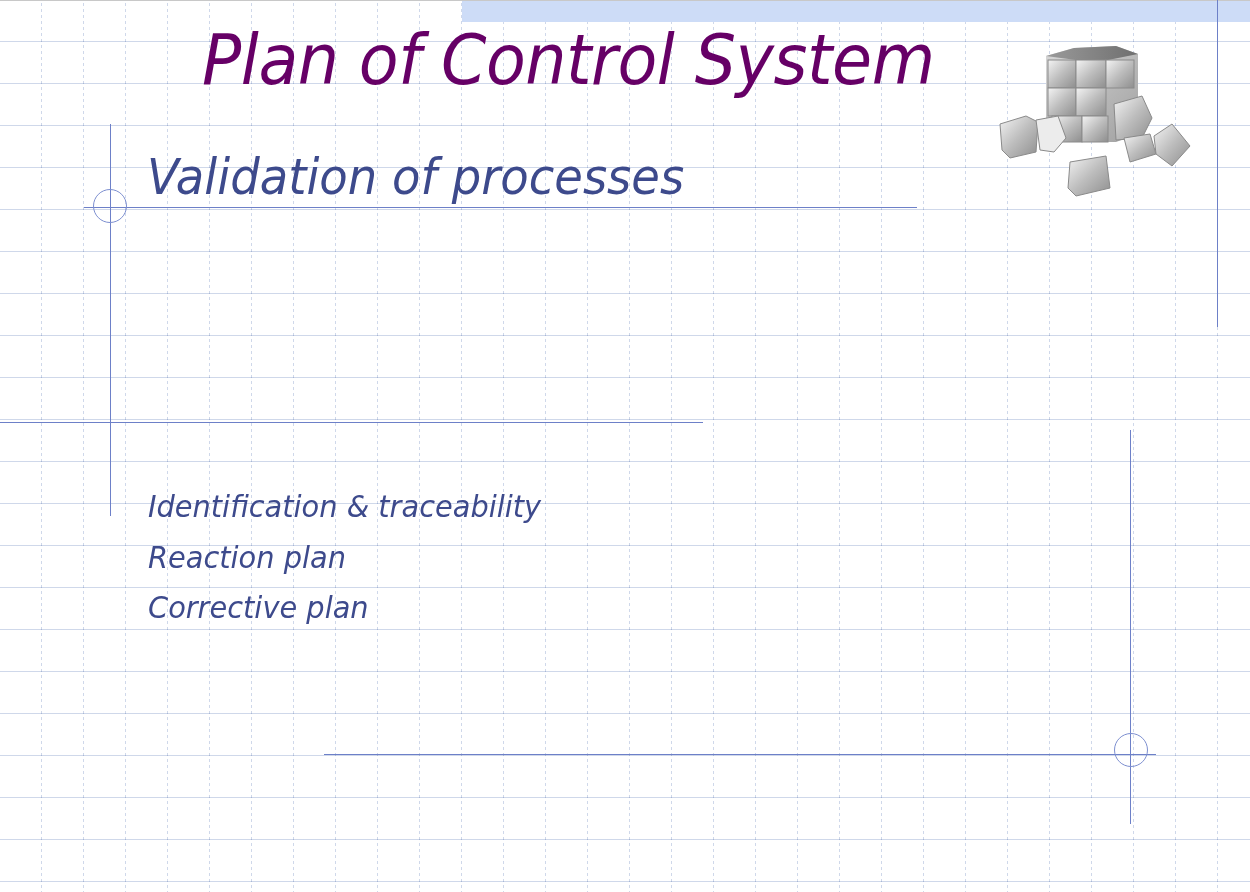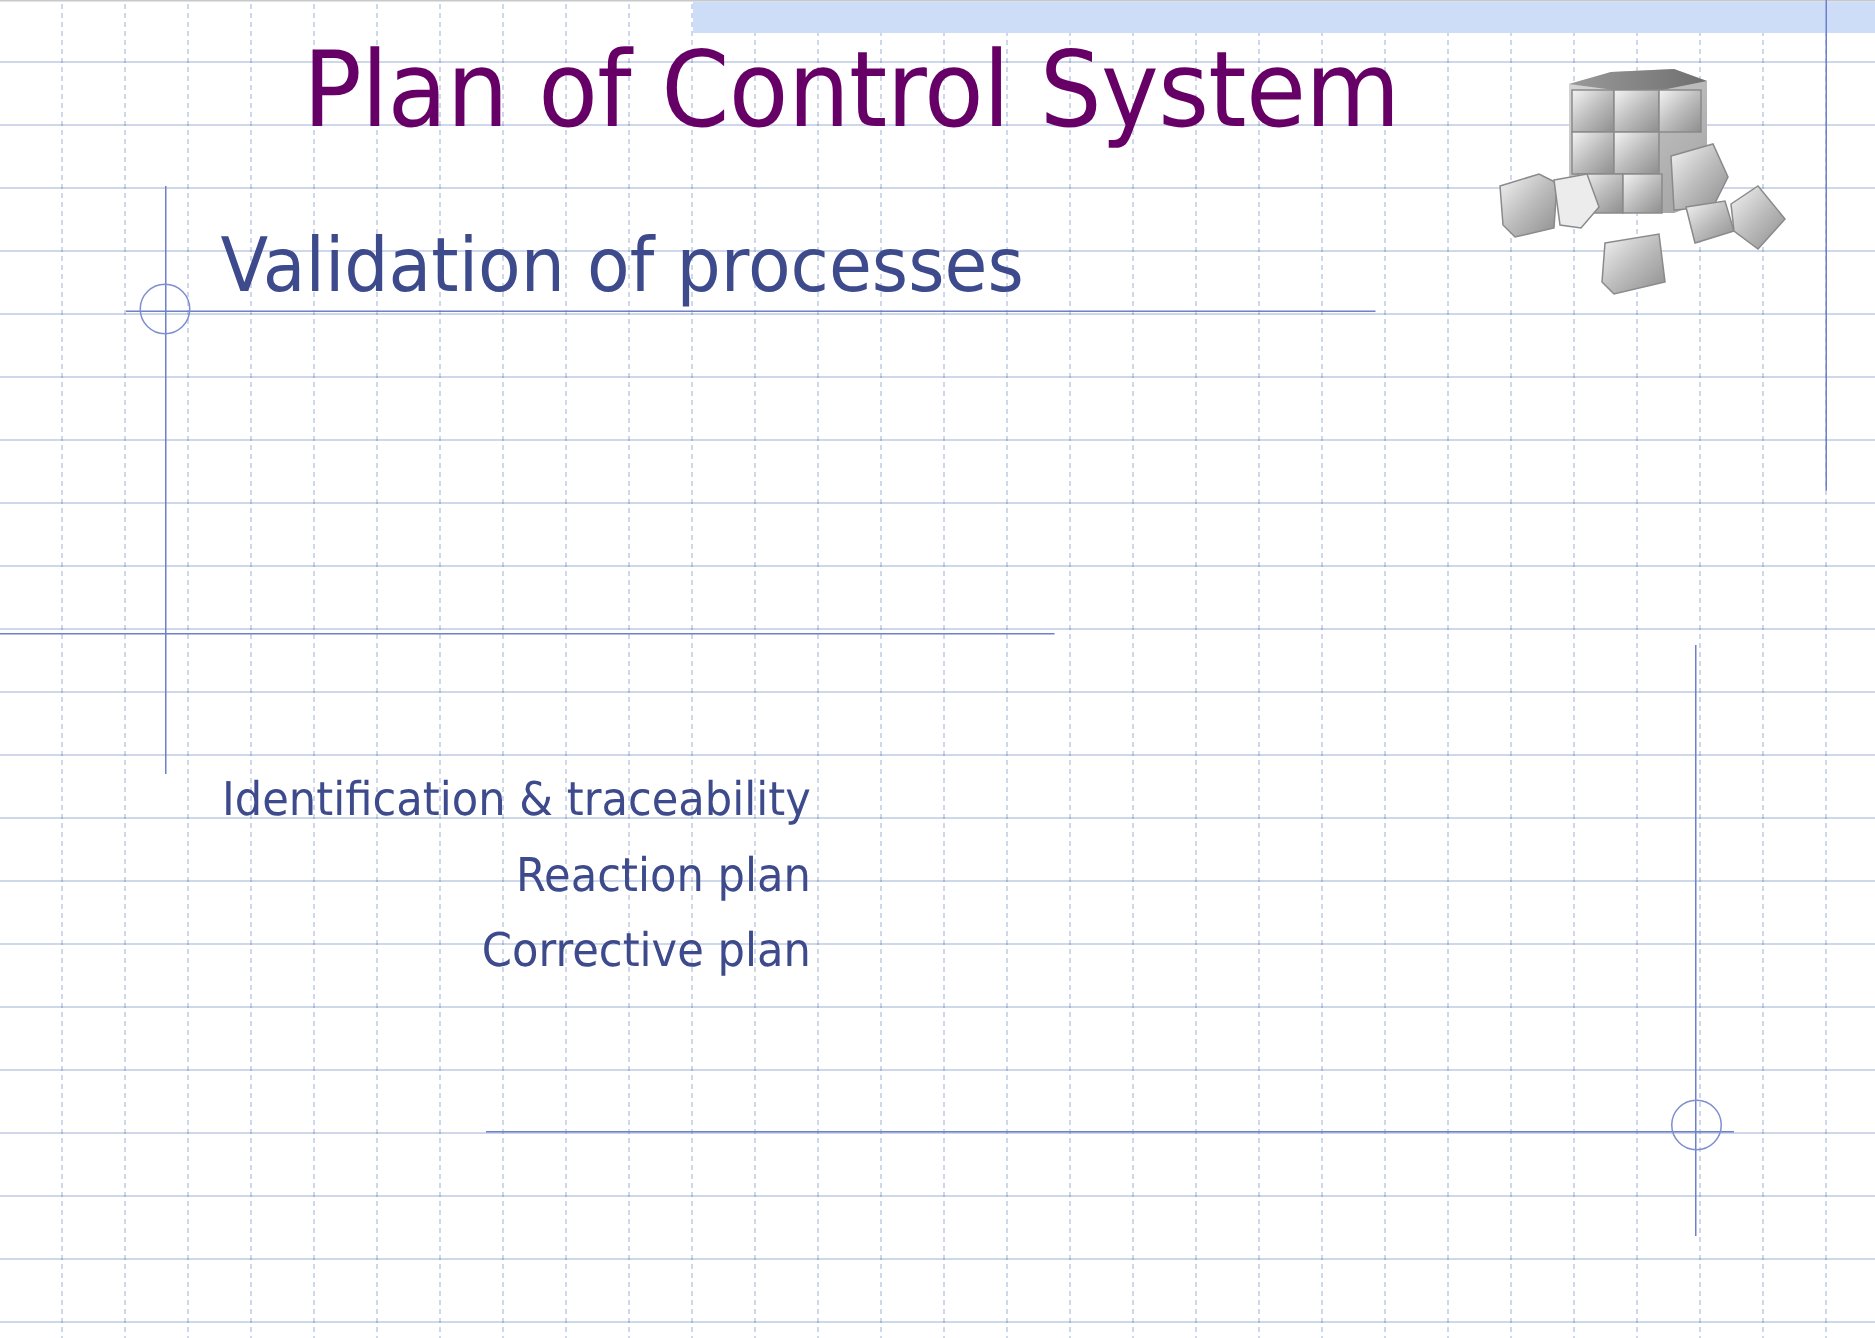--- a/index.html
+++ b/index.html
@@ -40,27 +40,27 @@
       font-size: 50px; color: #3d4a8c; margin: 0; font-weight: normal;
       line-height: 1.1; white-space: nowrap;
       transform: scaleX(0.93); transform-origin: left top;
     }
     .list { position: absolute; margin: 0; padding: 0; list-style: none; }
     .list li {
       font-size: 31px; color: #3d4a8c; height: 50.5px; line-height: 50.5px;
       white-space: nowrap; transform: scaleX(0.93); transform-origin: left center;
     }
     .list-a { left: 516px; top: 214px; }
-    .list-b { left: 148px; top: 508px; text-align: right; }
+    .list-b { left: 148px; top: 481px; }
     .cubes { position: absolute; left: 996px; top: 38px; width: 196px; height: 160px; }
   </style>
 </head>
 <body>
 
-<div style="position:absolute;inset:0;">
+<div style="position:absolute;inset:0;font-style:italic;">
 
   <div style="position:absolute;inset:0;">
     <div class="grid-v"></div>
     <div class="dash-mask-v"></div>
   </div>
   <div style="position:absolute;inset:0;">
     <div class="grid-h" style="mix-blend-mode:multiply;"></div>
   </div>
 
   <div class="top-border"></div>

